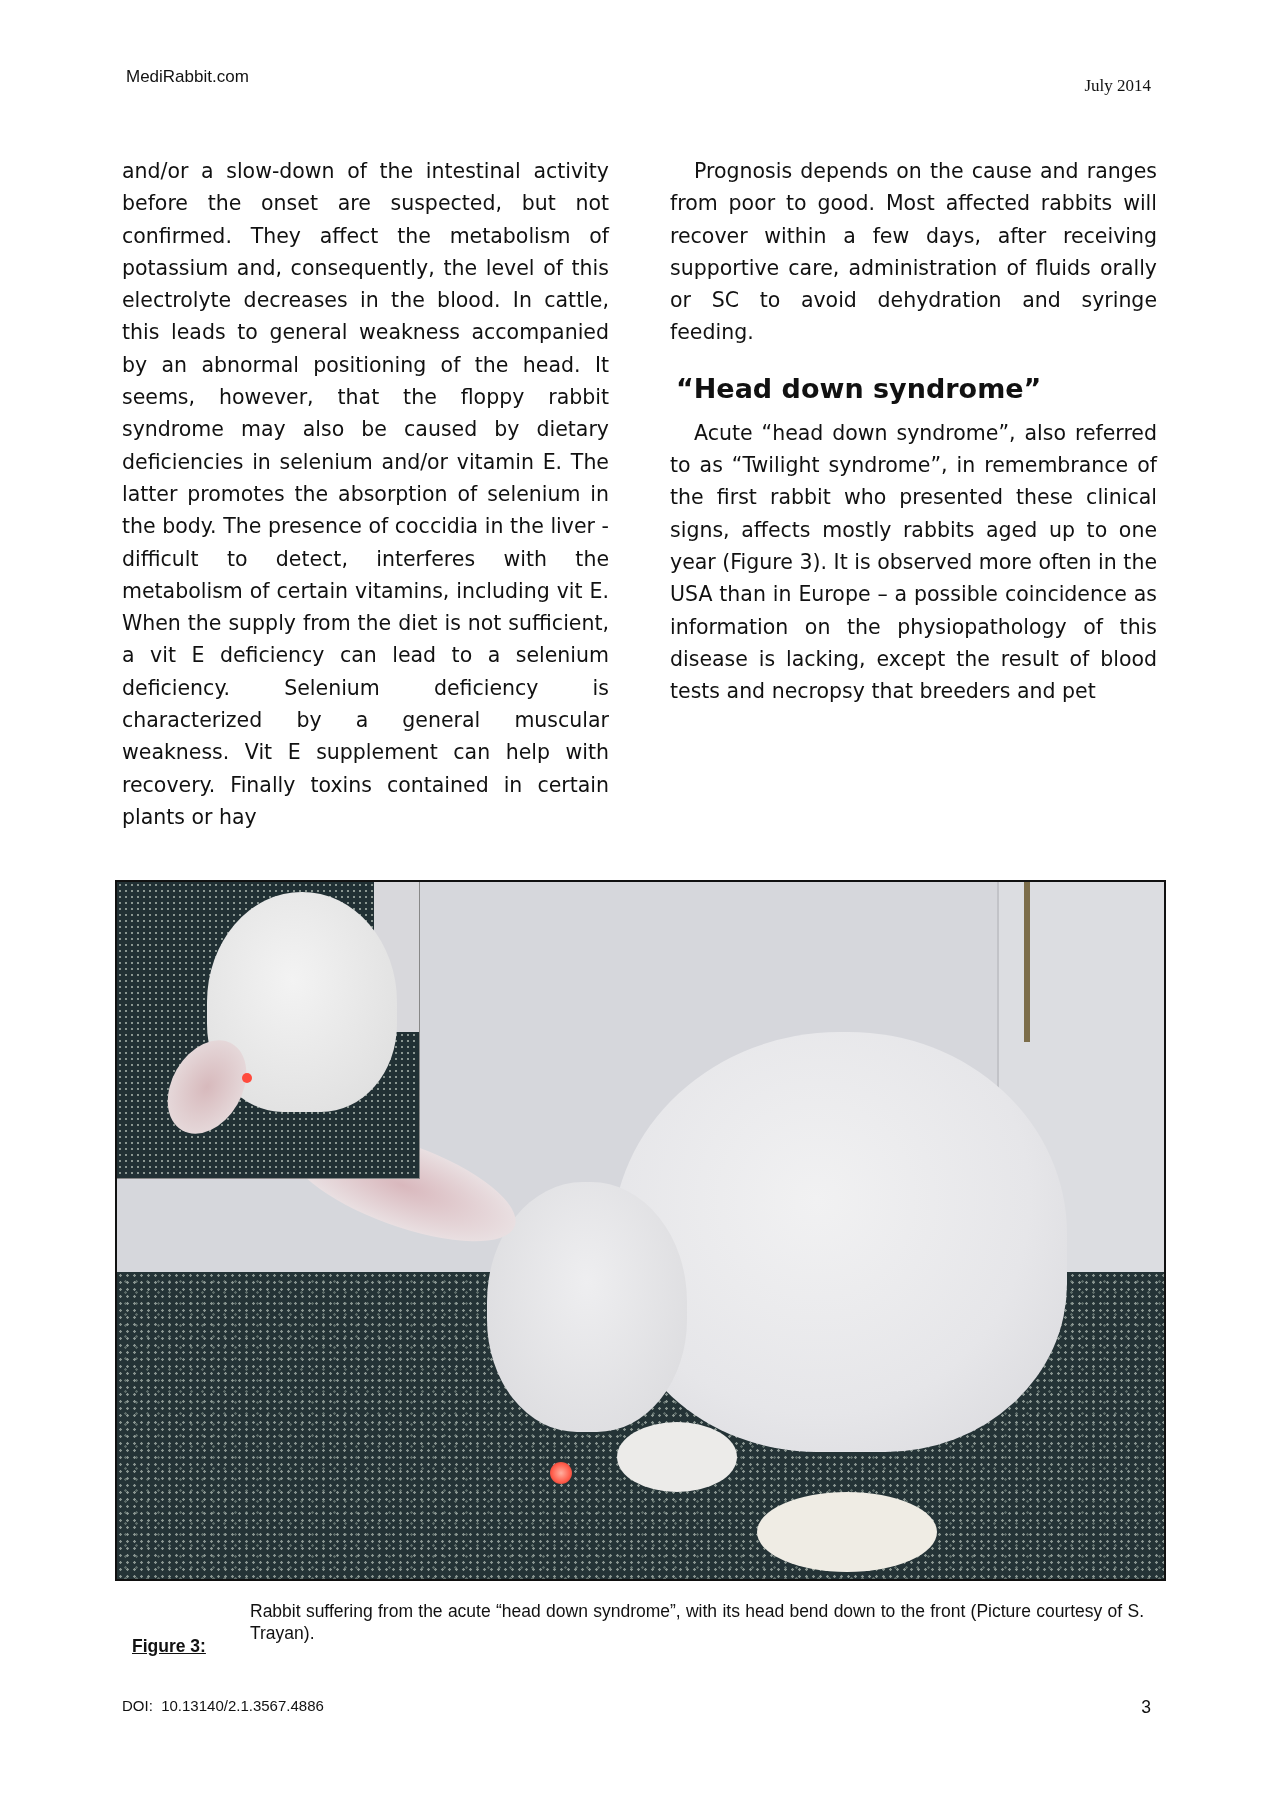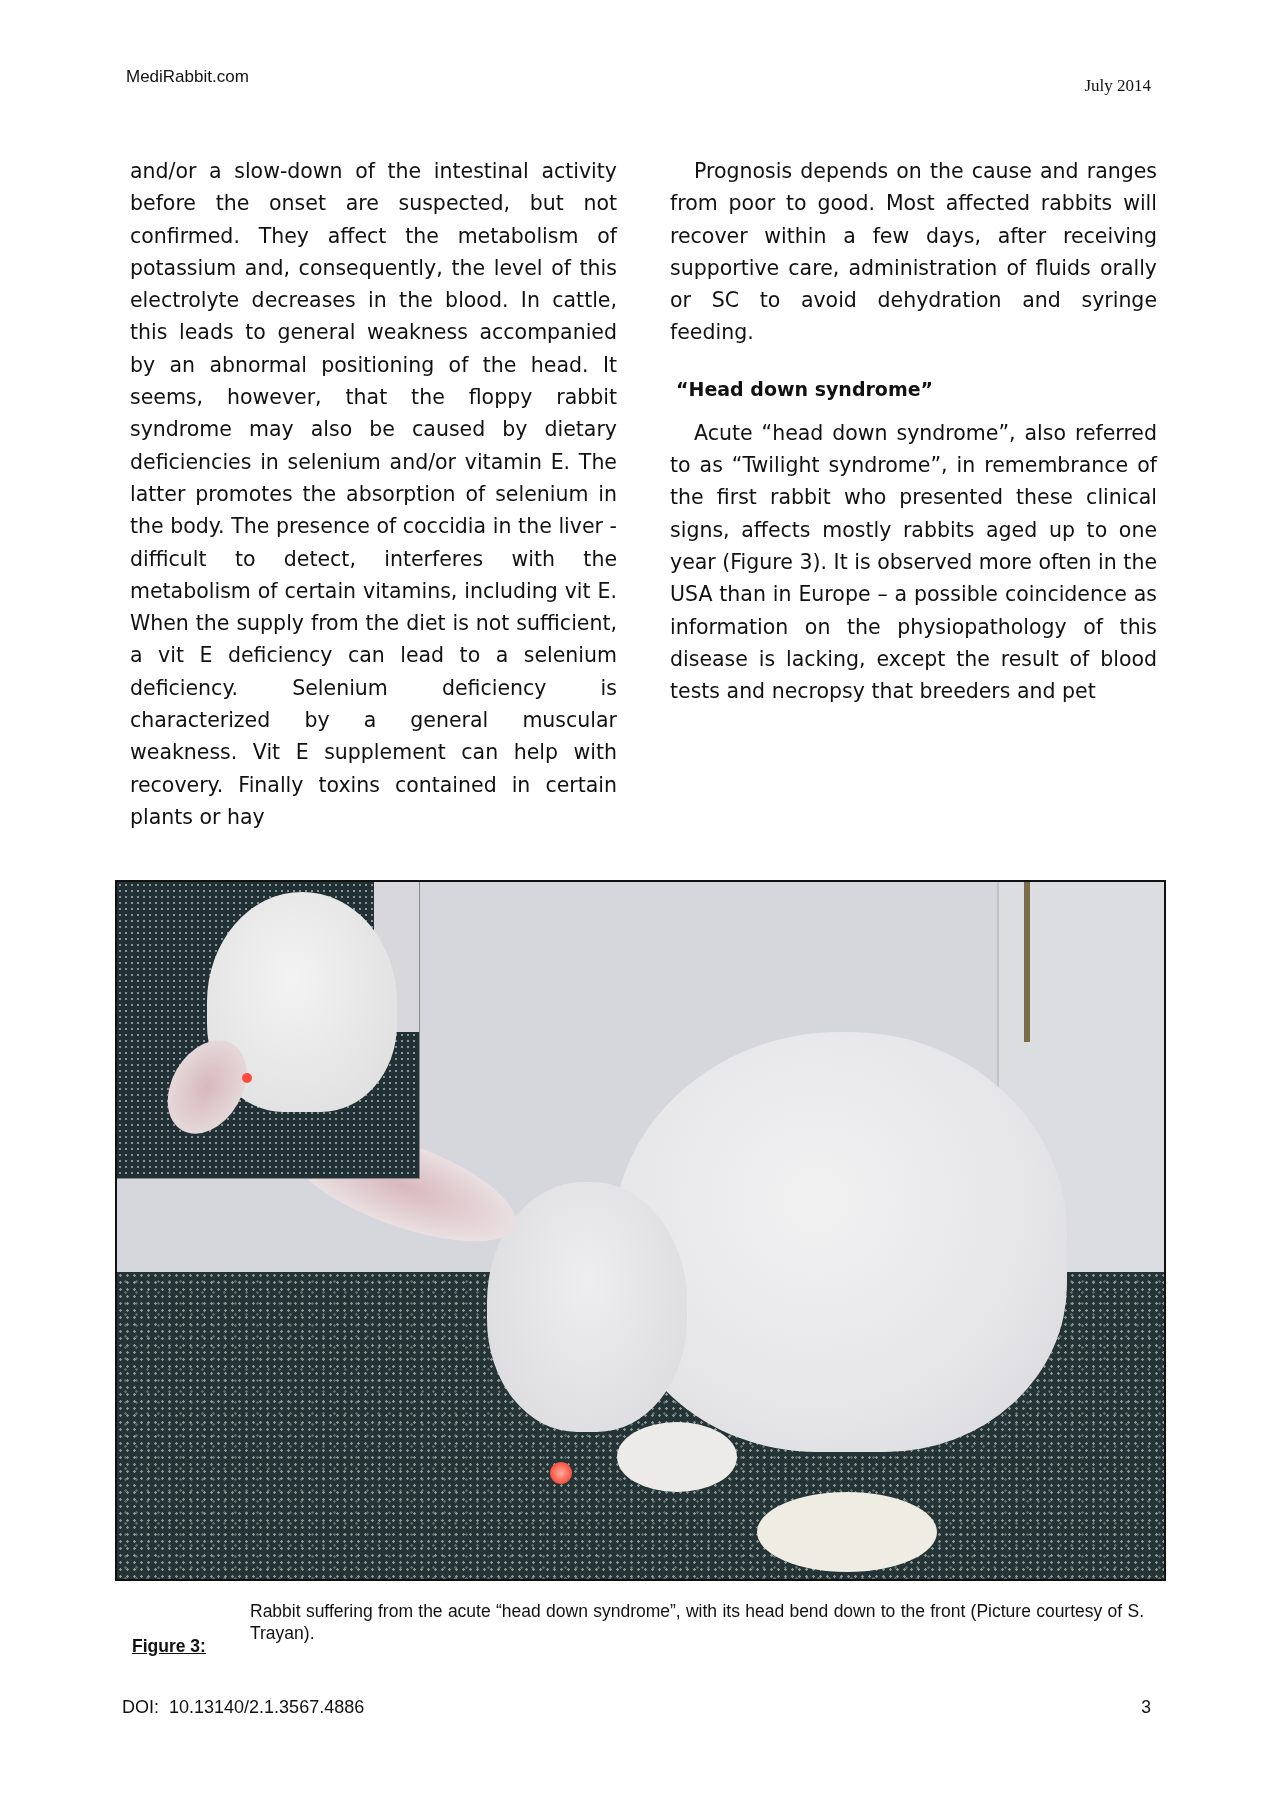--- a/index.html
+++ b/index.html
@@ -3,26 +3,26 @@
   <meta charset="utf-8">
   <style>
     html, body { margin: 0; padding: 0; background: #ffffff; }
     body {
       width: 1273px; height: 1800px; position: relative; overflow: hidden;
       font-family: "DejaVu Sans", sans-serif; color: #111;
     }
     .header-left { position: absolute; left: 126px; top: 67px; font-size: 17px; font-family: "Liberation Sans", sans-serif; }
     .header-right { position: absolute; right: 122px; top: 76px; font-size: 17px; font-family: Liberation Serif, serif; }
     .col { position: absolute; top: 155px; font-size: 20.5px; line-height: 32.3px; text-align: justify; }
-    .col-left { left: 130px; width: 487px; }
+    .col-left { left: 122px; width: 487px; }
     .col-right { left: 670px; width: 487px; }
     .col p { margin: 0; }
     .col p.indent { text-indent: 24px; }
     .col p + p { margin-top: 13px; }
-    .col h3 { margin: 24px 0 12px 6px; font-size: 19px; font-weight: bold; line-height: 32px; }
+    .col h3 { margin: 24px 0 12px 6px; font-size: 27px; font-weight: bold; line-height: 32px; }
     .figure-frame {
       position: absolute; left: 115px; top: 880px; width: 1047px; height: 697px;
       border: 2px solid #111; overflow: hidden;
       background: linear-gradient(180deg, #d8d9dd 0%, #d4d5da 38%, #c8c9ce 52%, #233034 53%, #1f2b2e 100%);
     }
     .wall { position: absolute; left: 0; top: 0; width: 100%; height: 390px; background: #d6d7dc; }
     .door-edge { position: absolute; right: 0; top: 0; width: 165px; height: 540px; background: #dcdde1; border-left: 2px solid #c2c3c8; }
     .hinge { position: absolute; right: 134px; top: 0; width: 6px; height: 160px; background: #7c6d4a; }
     .floor {
       position: absolute; left: 0; top: 390px; width: 100%; height: 310px;
@@ -42,21 +42,21 @@
       background-image: radial-gradient(#8a9691 1px, transparent 1.5px);
       background-size: 6px 6px; overflow: hidden;
     }
     .inset-wall { position: absolute; right: 0; top: 0; width: 45px; height: 150px; background: #d8d8dc; }
     .inset-body { position: absolute; left: 90px; top: 10px; width: 190px; height: 220px; background: radial-gradient(ellipse at 45% 40%, #f3f3f3, #dcdcdc); border-radius: 50% 50% 40% 40%; }
     .inset-ear { position: absolute; left: 55px; top: 155px; width: 70px; height: 100px; background: radial-gradient(ellipse, #d7b9bc, #ebe4e5); border-radius: 50%; transform: rotate(30deg); }
     .inset-eye { position: absolute; left: 125px; top: 191px; width: 10px; height: 10px; border-radius: 50%; background: #ff4a3c; }
     .caption { position: absolute; left: 132px; top: 1600px; width: 1030px; font-family: "Liberation Sans", sans-serif; font-size: 17.5px; line-height: 22px; }
     .caption-label { position: absolute; left: 0; top: 0; font-weight: bold; text-decoration: underline; margin-top: 35px; }
     .caption-text { position: absolute; left: 118px; top: 0; width: 894px; text-align: justify; }
-    .footer-left { position: absolute; left: 122px; top: 1697px; font-family: "Liberation Sans", sans-serif; font-size: 18px; white-space: pre; }
+    .footer-left { position: absolute; left: 122px; top: 1697px; font-family: "Liberation Sans", sans-serif; font-size: 15px; white-space: pre; }
     .footer-right { position: absolute; right: 122px; top: 1697px; font-family: "Liberation Sans", sans-serif; font-size: 17.5px; }
   </style>
 </head>
 <body>
 
 <div class="header-left">MediRabbit.com</div>
 <div class="header-right">July 2014</div>
 
 <div class="col col-left">
   <p>and/or a slow-down of the intestinal activity before the onset are suspected, but not confirmed. They affect the metabolism of potassium and, consequently, the level of this electrolyte decreases in the blood. In cattle, this leads to general weakness accompanied by an abnormal positioning of the head. It seems, however, that the floppy rabbit syndrome may also be caused by dietary deficiencies in selenium and/or vitamin E. The latter promotes the absorption of selenium in the body. The presence of coccidia in the liver - difficult to detect, interferes with the metabolism of certain vitamins, including vit E. When the supply from the diet is not sufficient, a vit E deficiency can lead to a selenium deficiency. Selenium deficiency is characterized by a general muscular weakness. Vit E supplement can help with recovery. Finally toxins contained in certain plants or hay</p>

